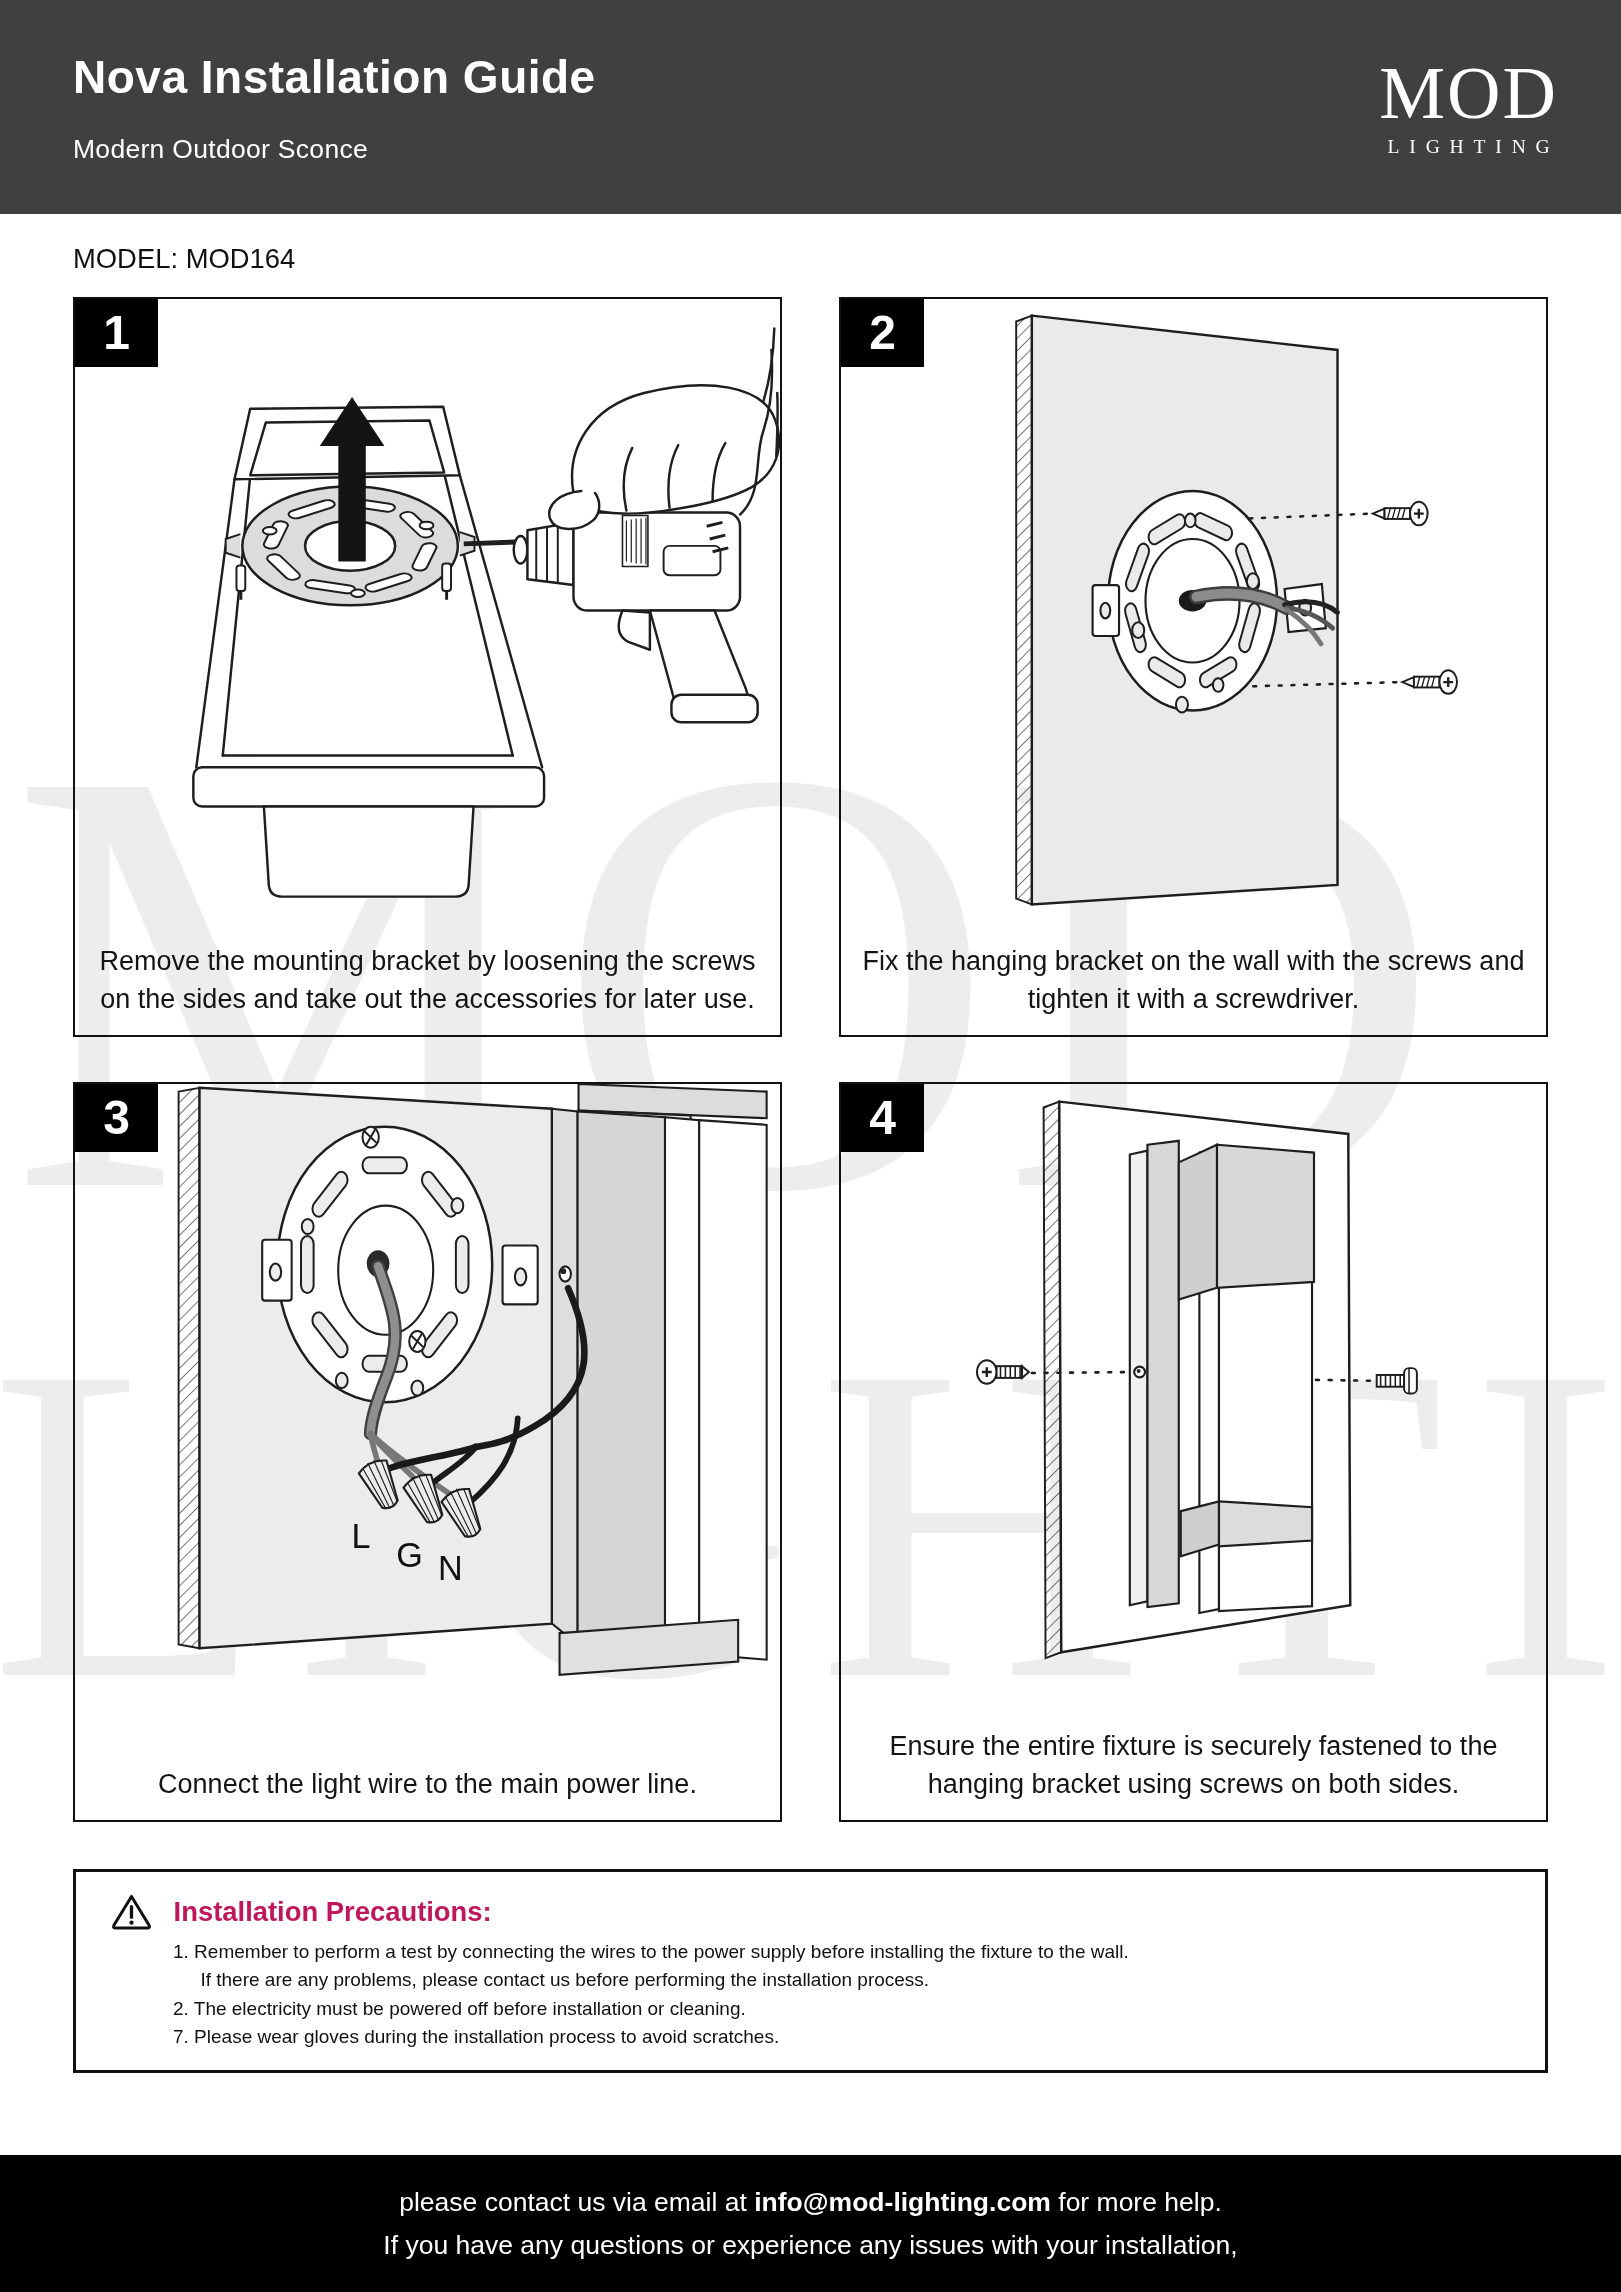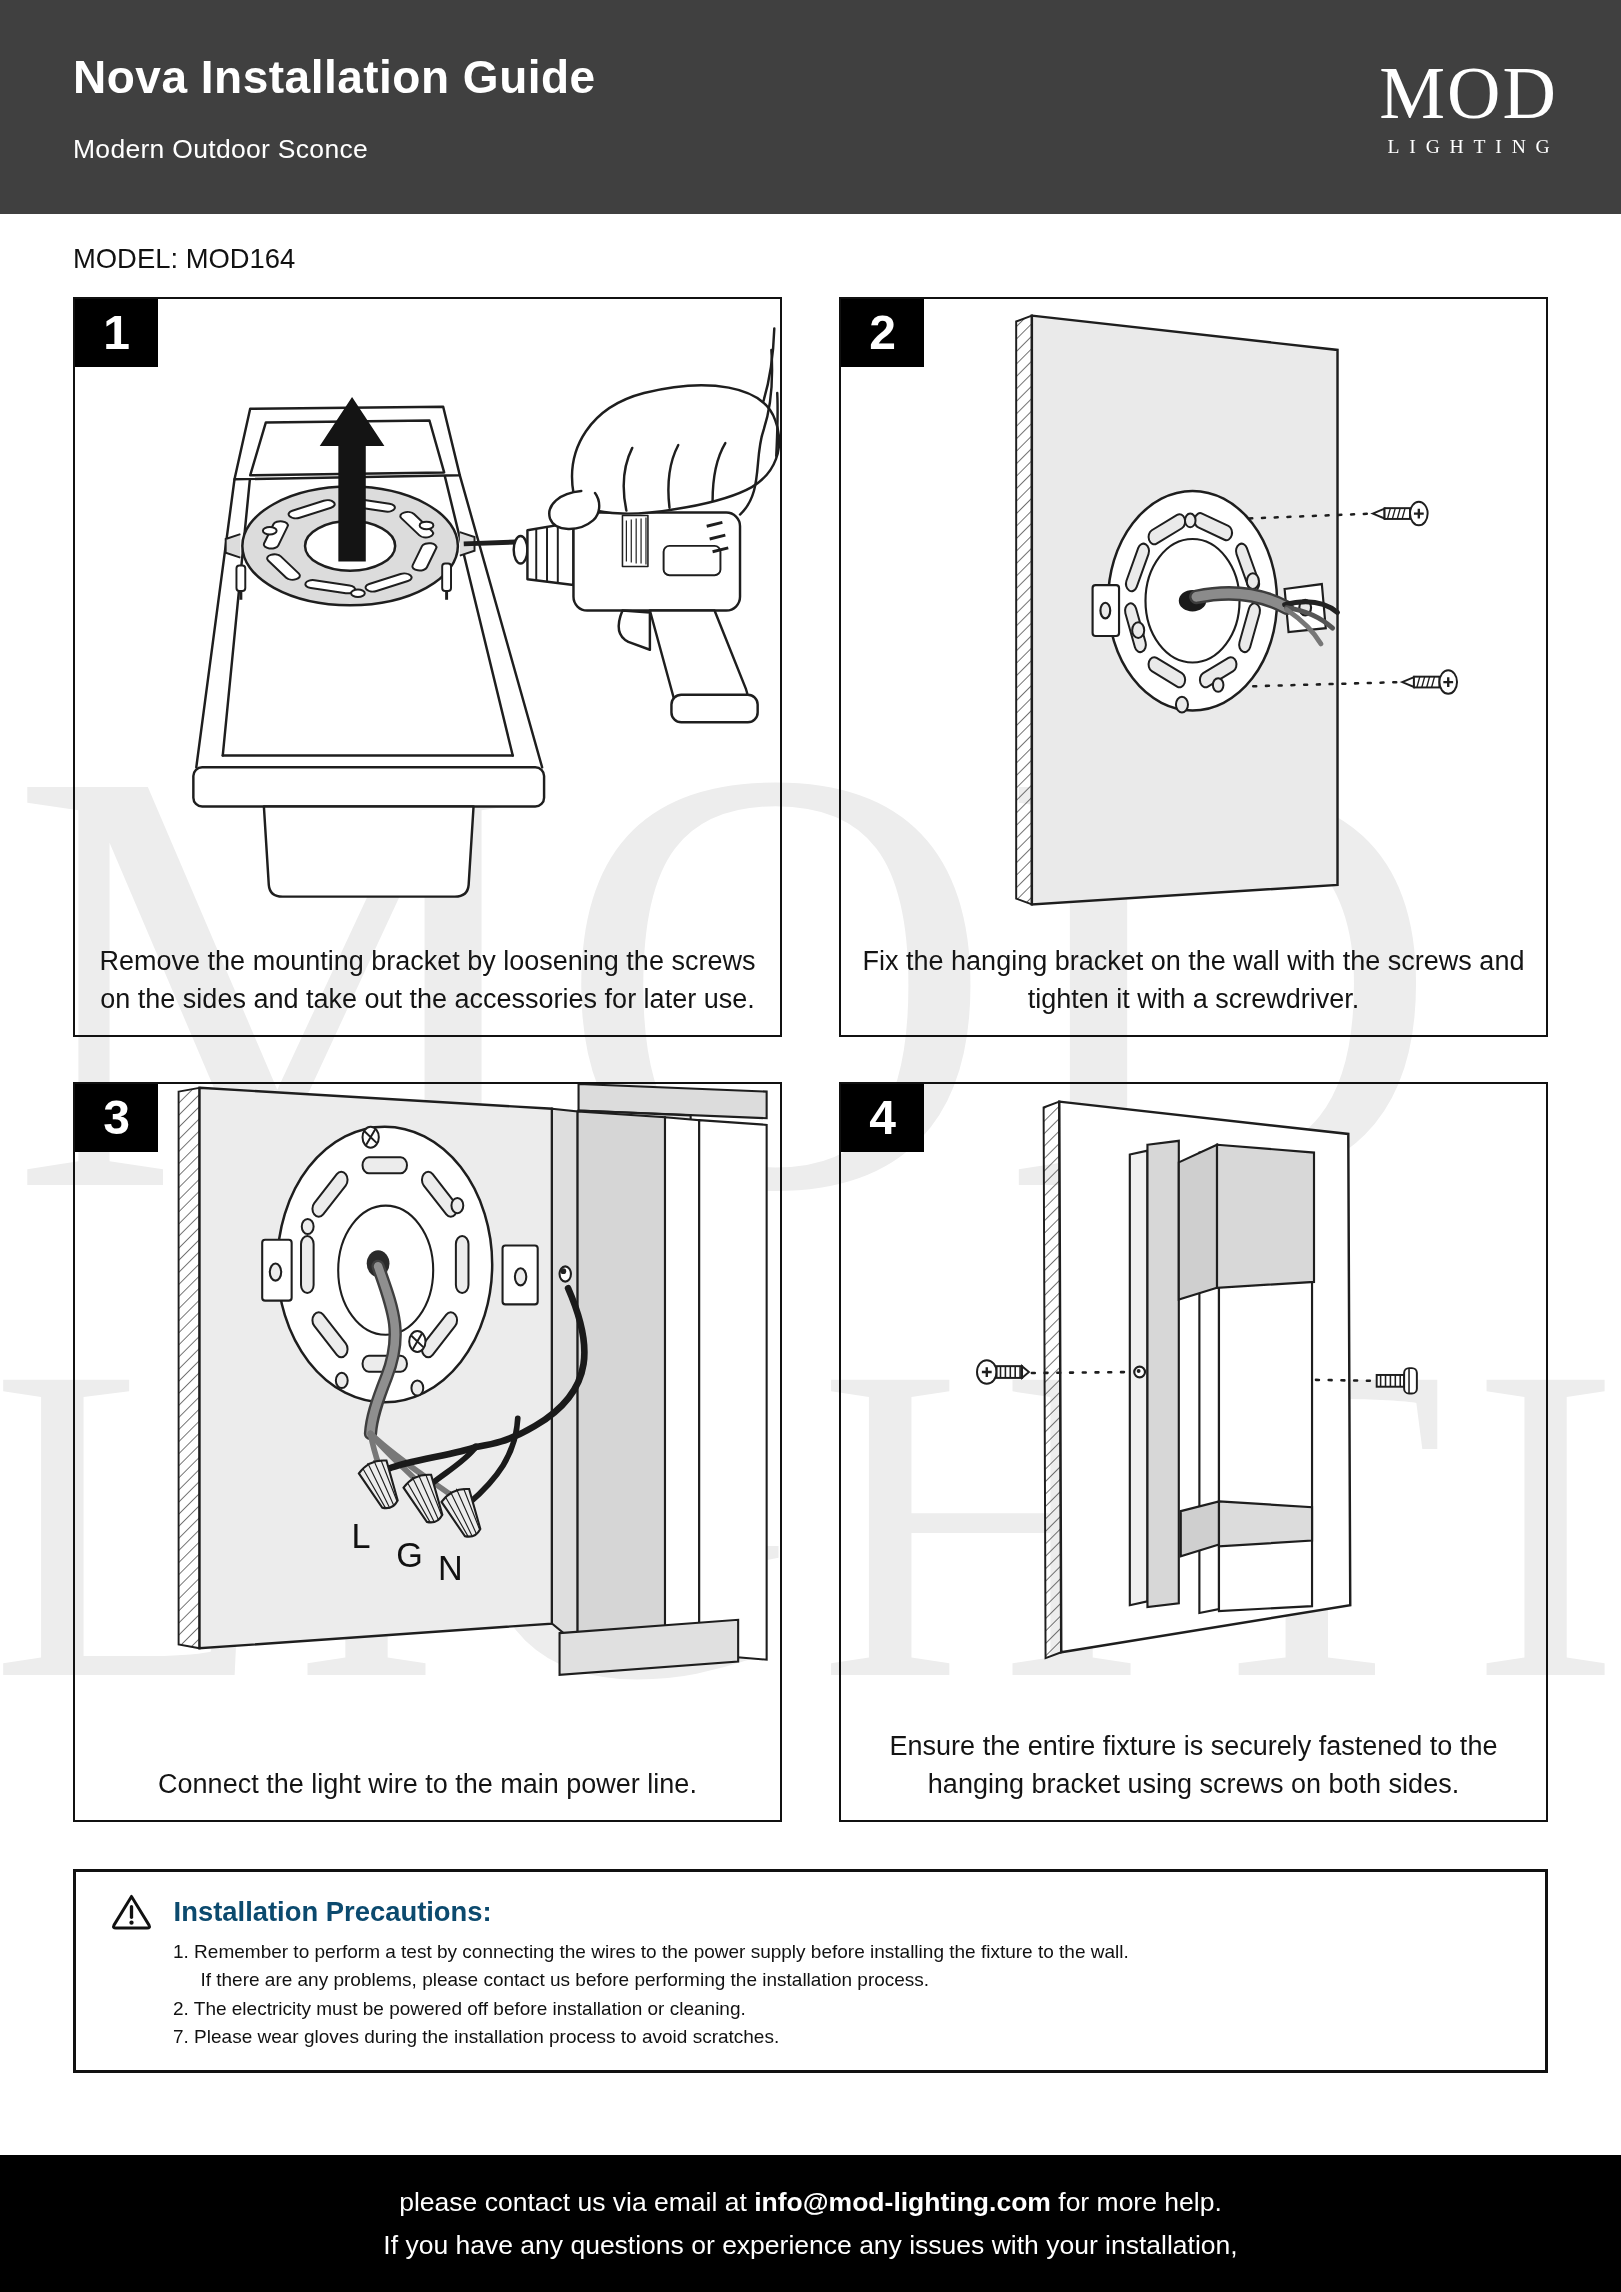--- a/index.html
+++ b/index.html
@@ -46,21 +46,21 @@
   .caption {
     position:absolute; left:0; right:0; bottom:15.7px; z-index:2;
     text-align:center; font-size:27px; line-height:1.4; color:#141414; padding:0 17px;
   }
   
   .precautions {
     position:relative; z-index:1;
     margin:47px 73px 0 73px; border:3.9px solid #111;
     padding:21.6px 35px 17.6px 35px;
   }
-  .prec-heading { display:flex; align-items:center; gap:21.6px; font-size:27.4px; font-weight:700; color:#0c4a6e; }
+  .prec-heading { display:flex; align-items:center; gap:21.6px; font-size:27.4px; font-weight:700; color:#be185d; }
   .prec-list { margin:7.8px 0 0 62px; font-size:19px; line-height:1.5; color:#111; }
   .prec-cont { padding-left:27.4px; }
   
   .footer {
     position:absolute; bottom:0; left:0; width:100%; height:138px; background:#000;
     z-index:2; color:#fff; display:flex; flex-direction:column; align-items:center; justify-content:center;
     font-size:26.5px; line-height:1.62;
   }
   .footer a { color:#fff; text-decoration:none; font-weight:700; }
 </style>

